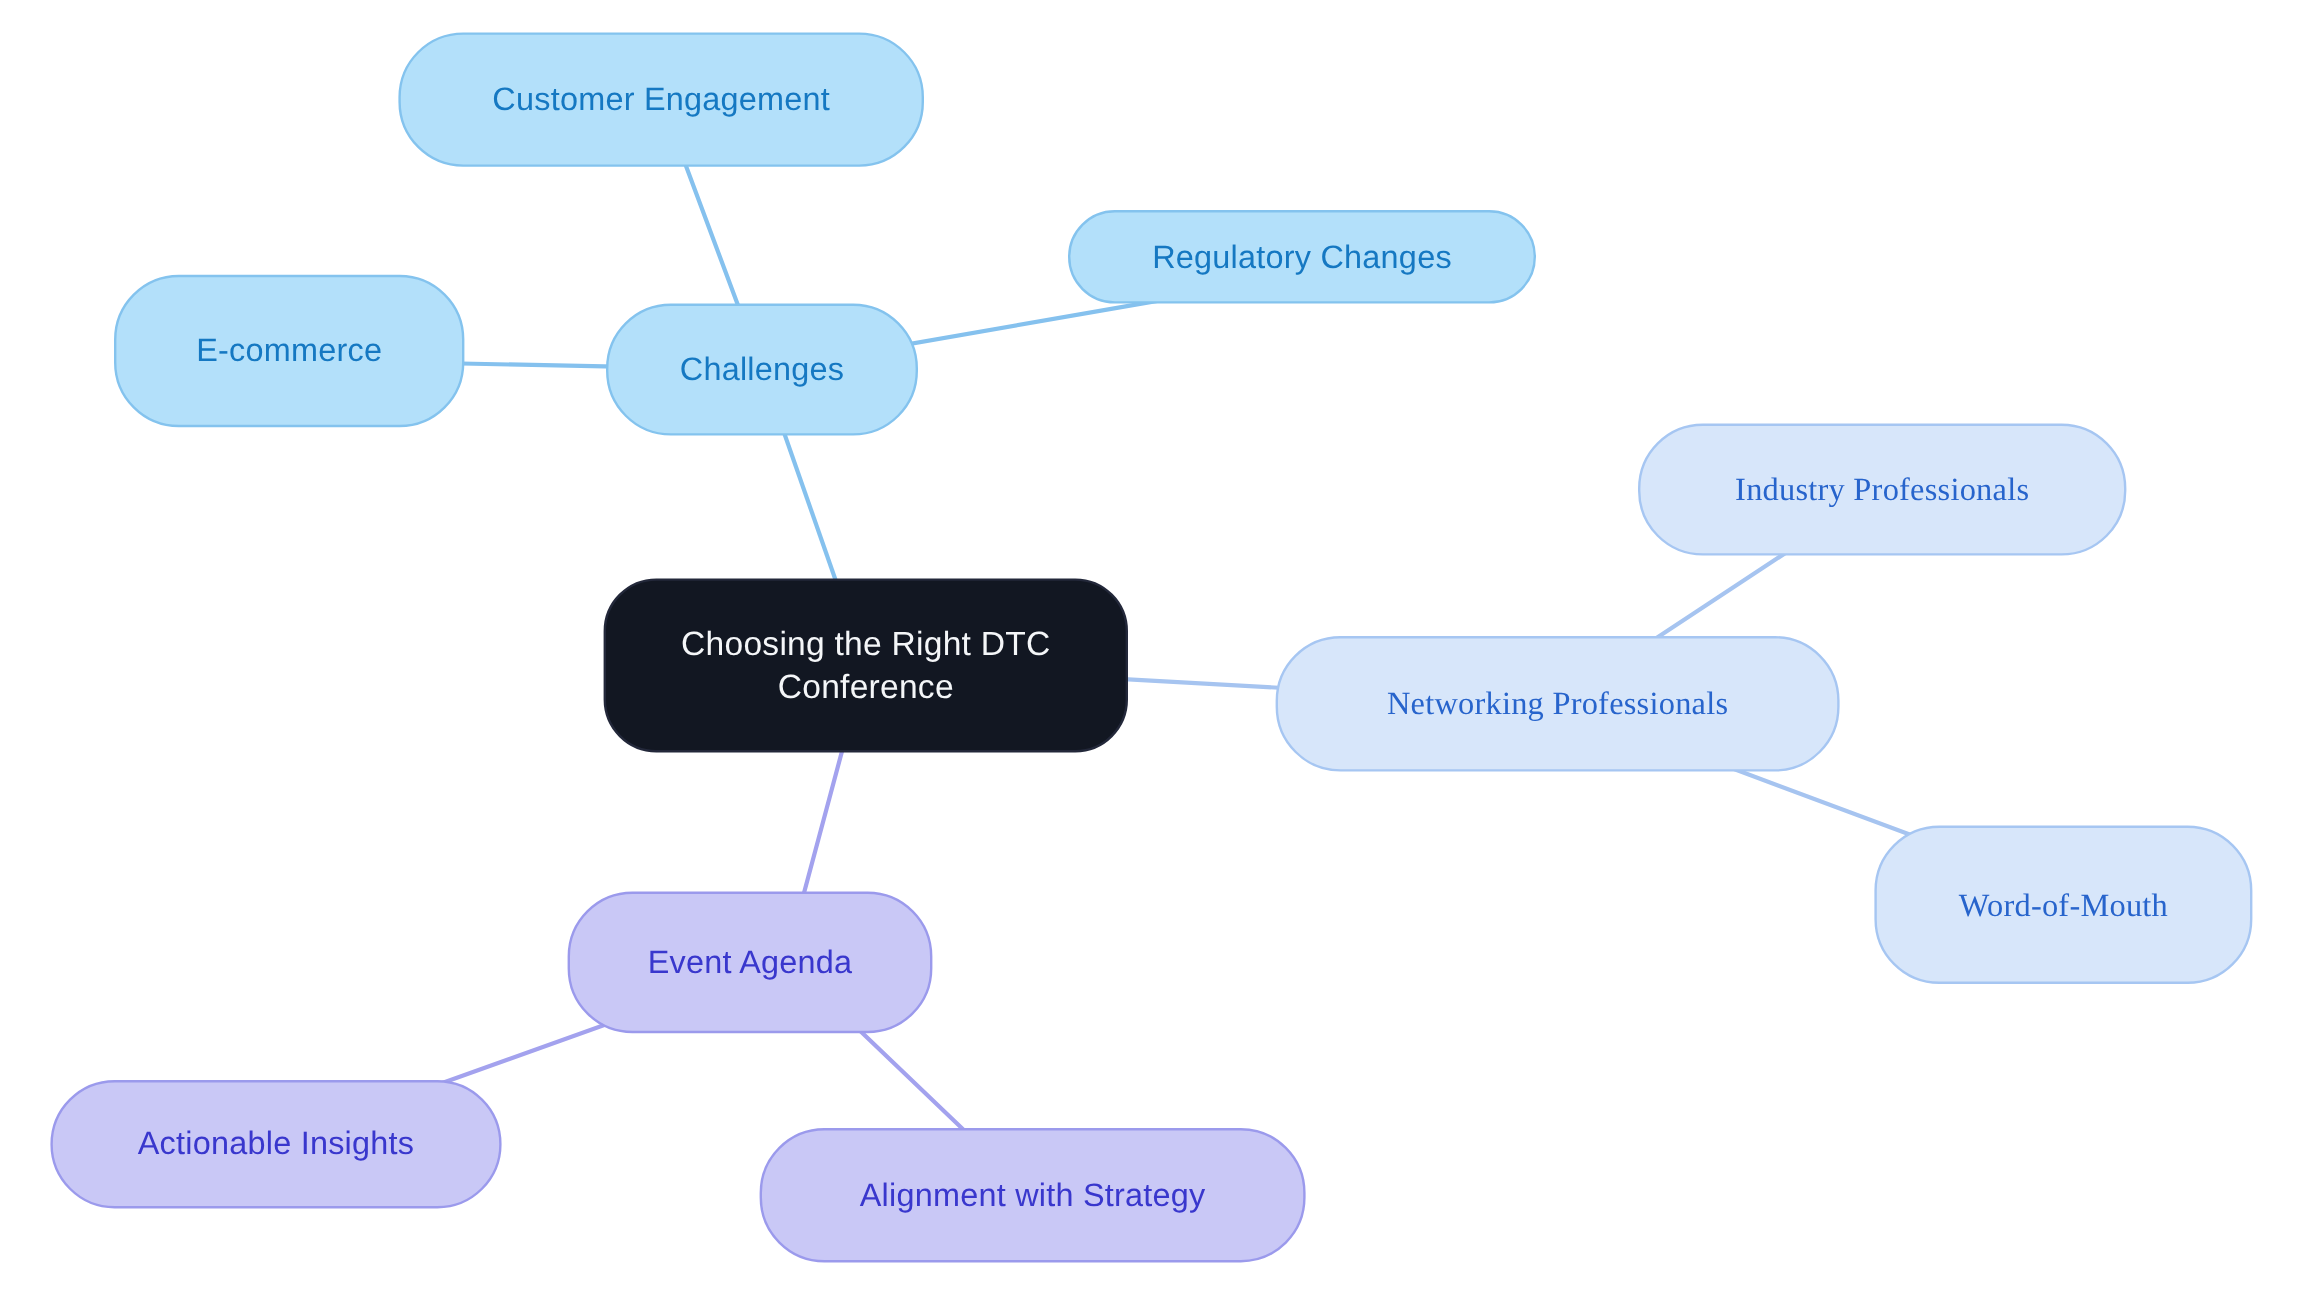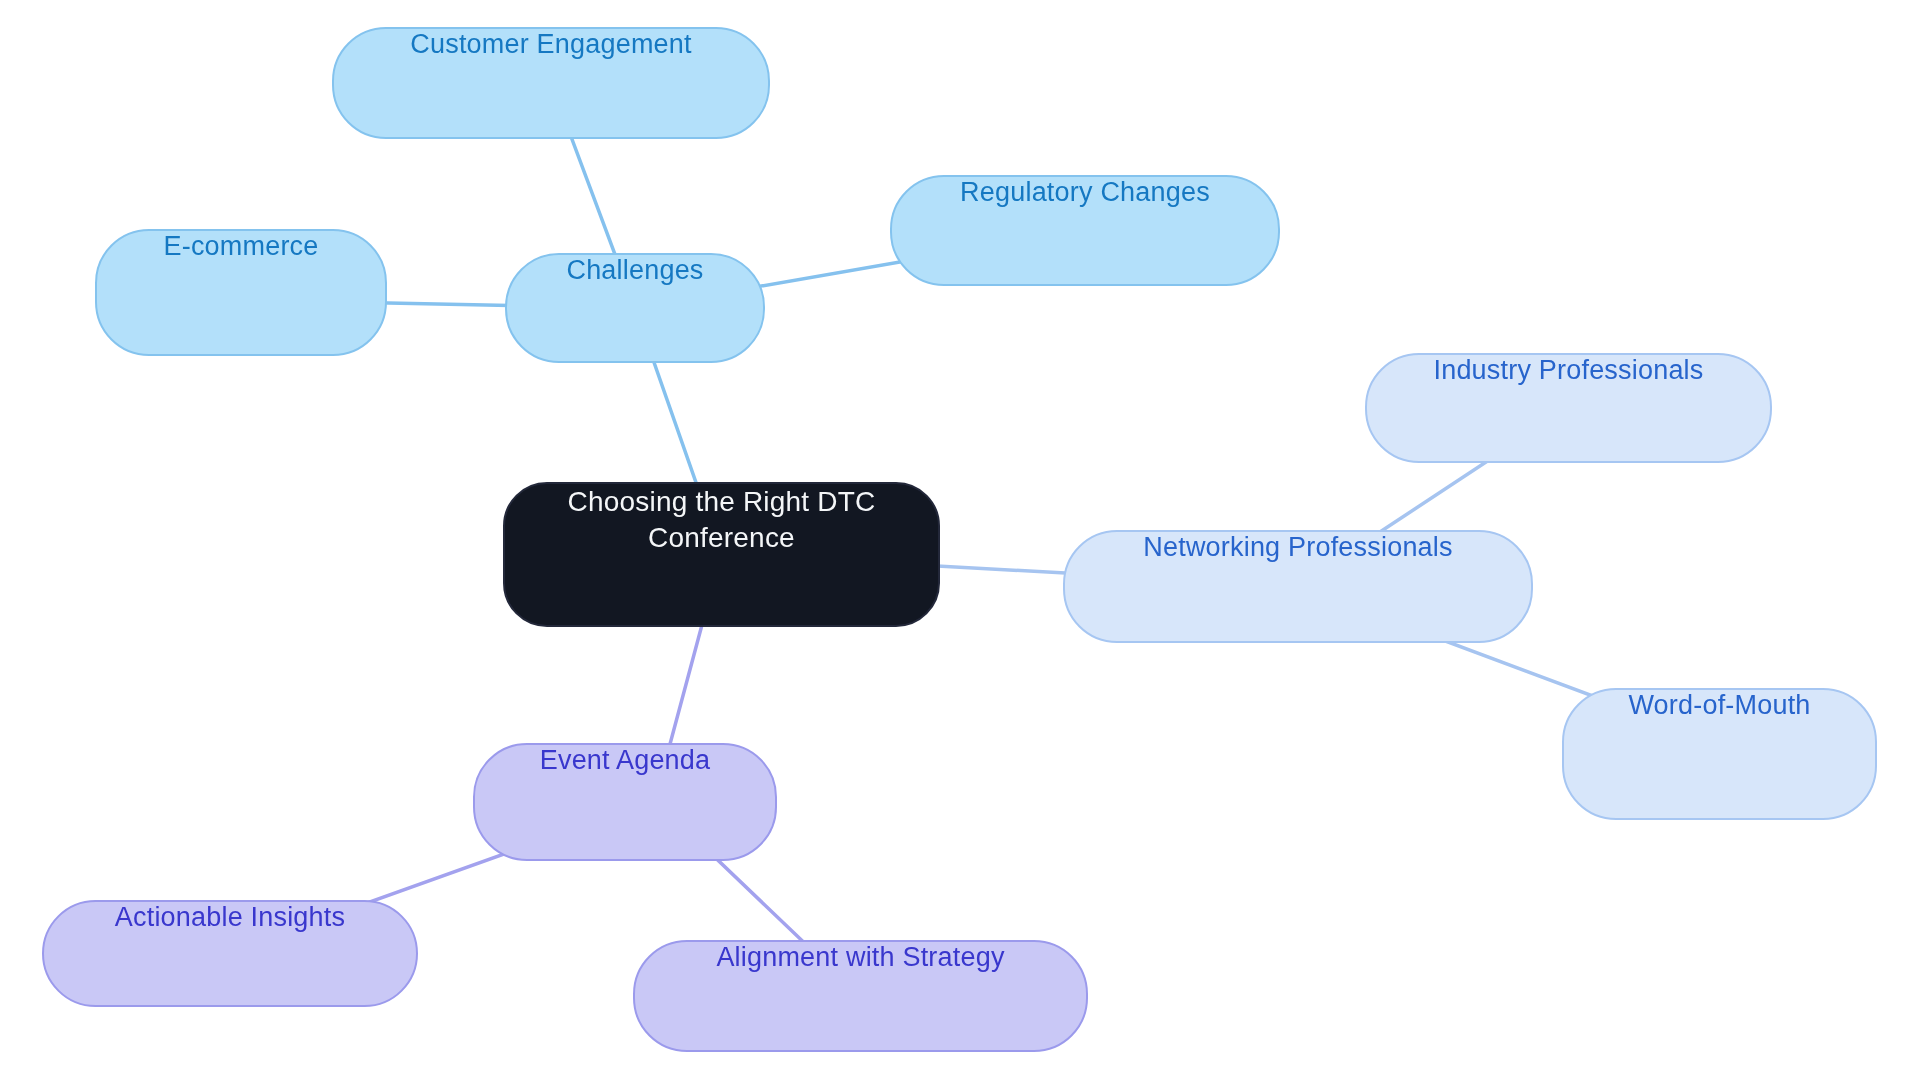--- a/index.html
+++ b/index.html
@@ -21,57 +21,58 @@
     background:var(--background);
     overflow:hidden;
   }
   .edges{position:absolute;left:0;top:0;width:1920px;height:1083px;}
   .edge{fill:none;stroke-width:3.5px;stroke-linecap:round;}
   .edge.blue{stroke:var(--edge-blue);}
   .edge.periwinkle{stroke:var(--edge-periwinkle);}
   .edge.purple{stroke:var(--edge-purple);}
   .node{
     position:absolute;
-    display:flex;justify-content:center;
+    display:flex;align-items:center;justify-content:center;
     text-align:center;
     box-sizing:border-box;
     border-radius:54px;
     font-size:27px;
     letter-spacing:0.2px;
     cursor:default;
   }
   .node.blue{
     background:var(--blue-fill);
     border:2px solid var(--blue-border);
     color:var(--blue-text);
   }
   .node.periwinkle{
     background:var(--periwinkle-fill);
     border:2px solid var(--periwinkle-border);
     color:var(--periwinkle-text);
+    font-family:Liberation Serif, serif;
   }
   .node.purple{
     background:var(--purple-fill);
     border:2px solid var(--purple-border);
     color:var(--purple-text);
   }
   .node.root{
     background:var(--root-fill);
     border:2px solid #23283a;
     color:var(--root-text);
     border-radius:44px;
     font-size:28px;
     line-height:36px;
     padding:0 40px;
   }
   
   .n-root{left:503px;top:482px;width:437px;height:145px;}
   .n-challenges{left:505px;top:253px;width:260px;height:110px;}
   .n-customer-engagement{left:332px;top:27px;width:438px;height:112px;}
-  .n-regulatory-changes{left:890px;top:175px;width:390px;height:111px;}
+  .n-regulatory-changes{left:890px;top:175px;width:390px;height:78px;}
   .n-e-commerce{left:95px;top:229px;width:292px;height:127px;}
   .n-networking{left:1063px;top:530px;width:470px;height:113px;}
   .n-industry-professionals{left:1365px;top:353px;width:407px;height:110px;}
   .n-word-of-mouth{left:1562px;top:688px;width:315px;height:132px;}
   .n-event-agenda{left:473px;top:743px;width:304px;height:118px;}
   .n-actionable-insights{left:42px;top:900px;width:376px;height:107px;}
   .n-alignment-strategy{left:633px;top:940px;width:455px;height:112px;}
 </style>
 </head>
 <body>

